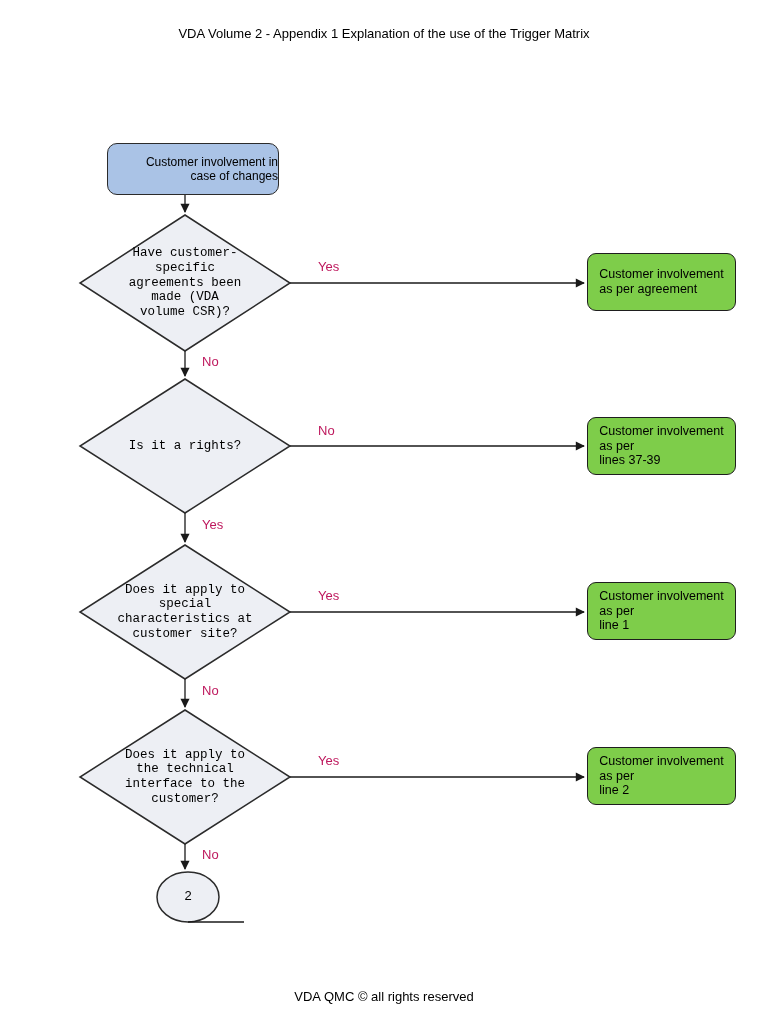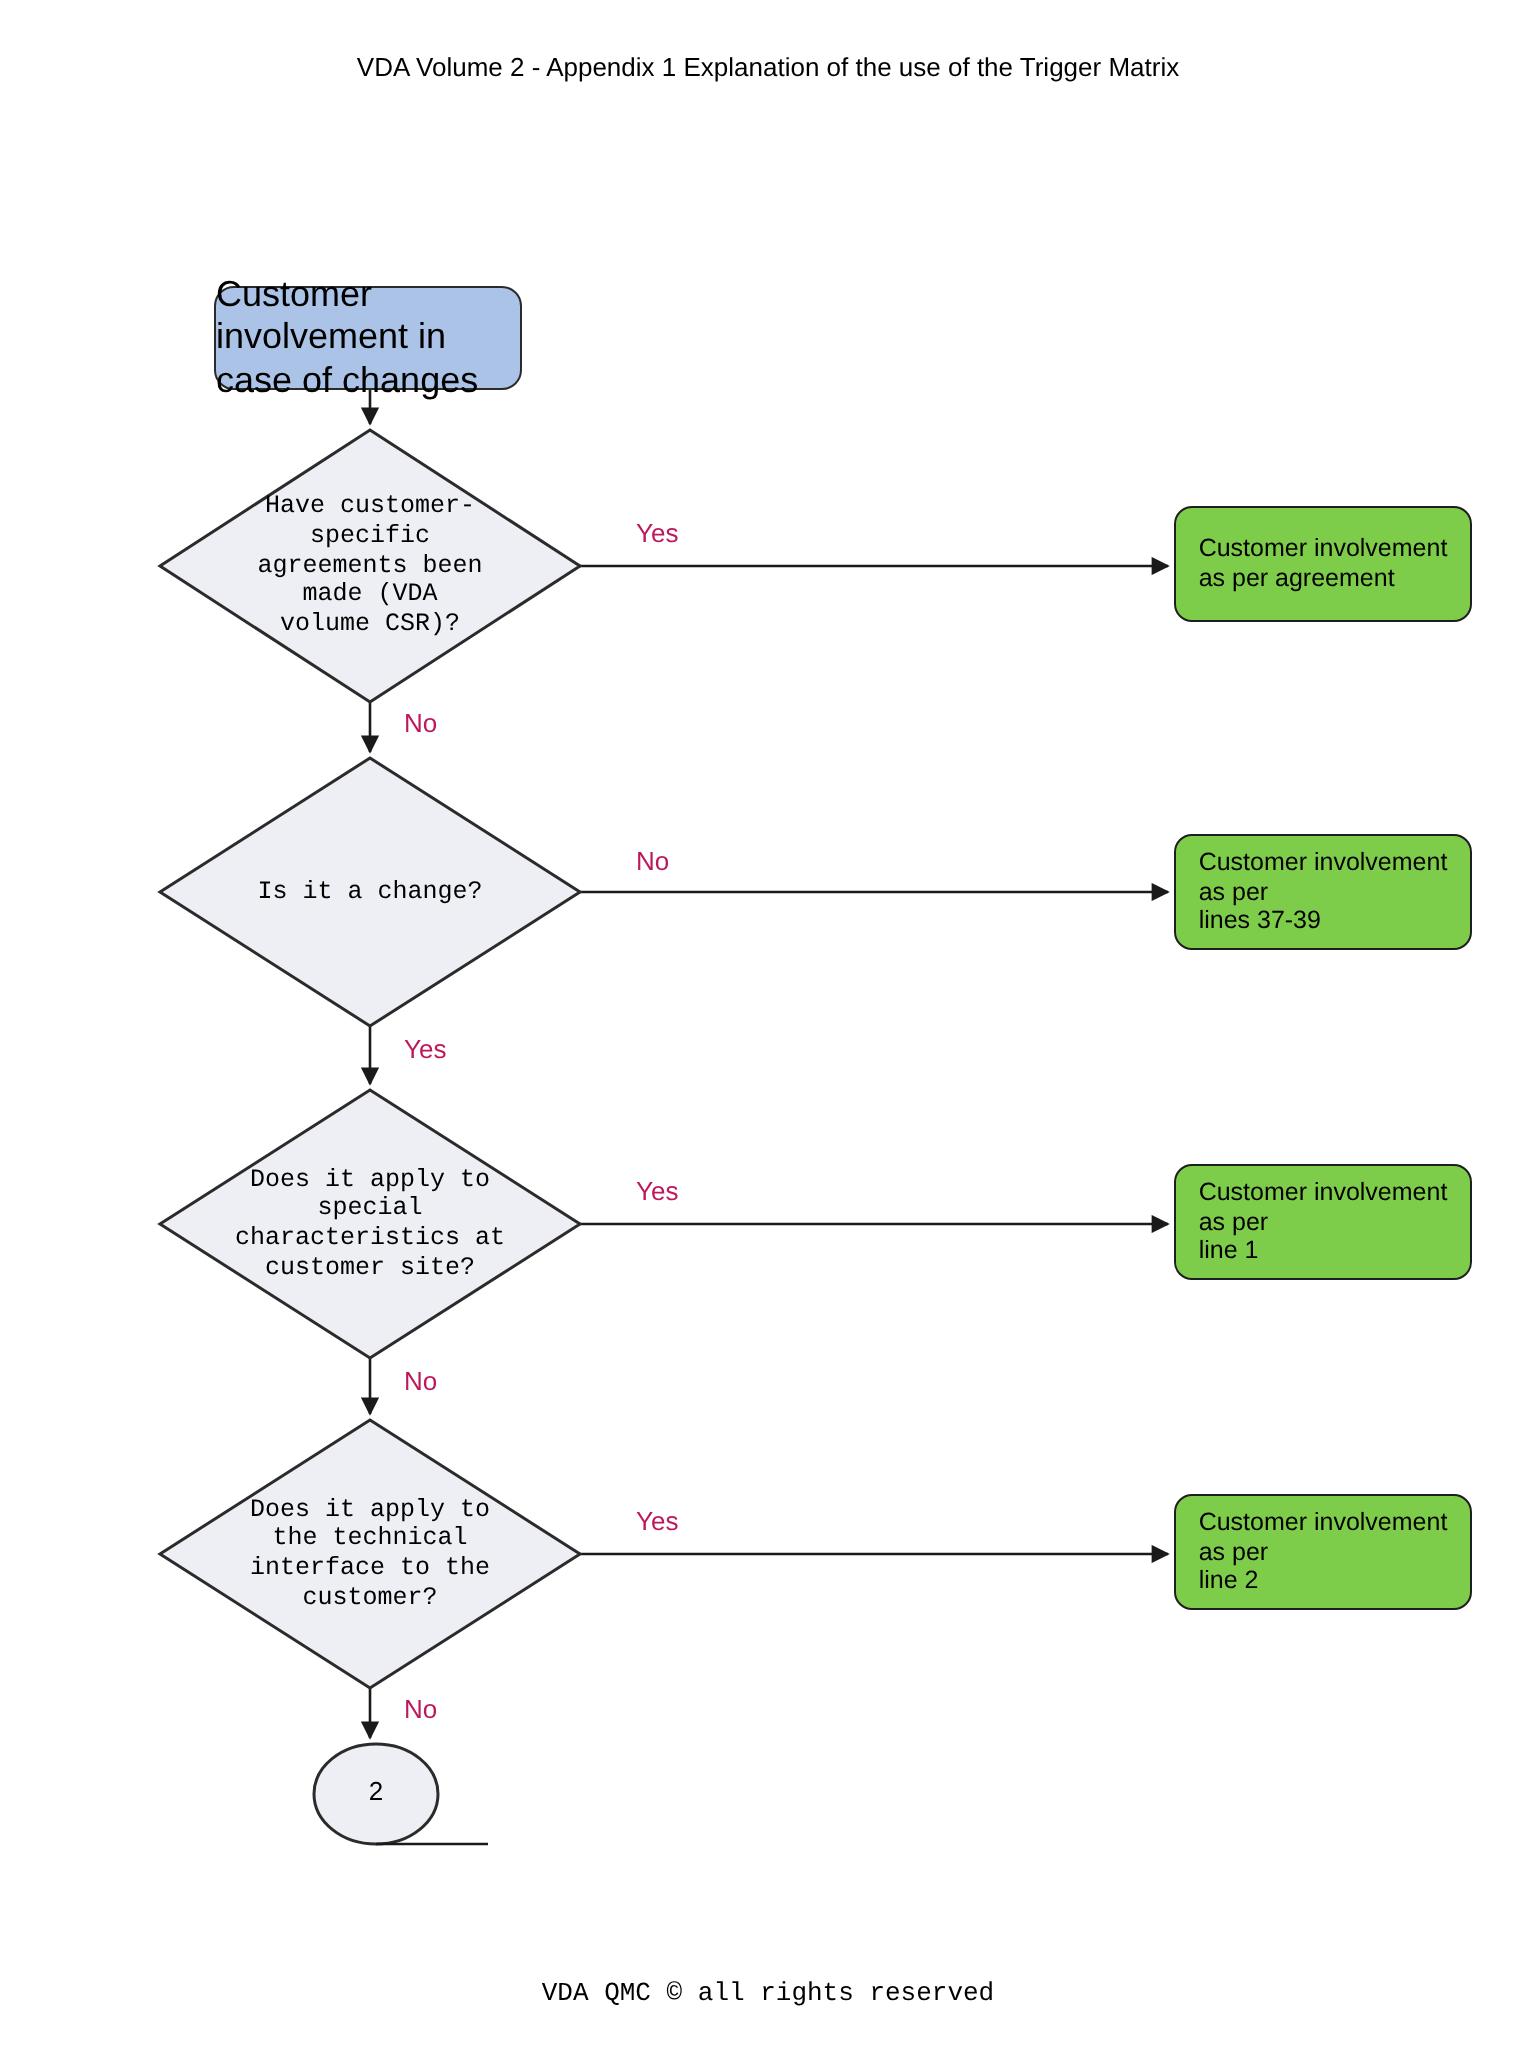--- a/index.html
+++ b/index.html
@@ -25,21 +25,20 @@
     font-size: 13px;
     color: #000000;
   }
   .doc-footer {
     position: absolute;
     top: 989px; left: 0;
     width: 768px;
     text-align: center;
     font-size: 13px;
     color: #000000;
-    font-family: Liberation Mono, monospace;
   }
   .node-text {
     position: absolute;
     display: flex;
     align-items: center;
     justify-content: center;
     text-align: center;
     font-size: 12.5px;
     line-height: 1.18;
     white-space: pre-line;
@@ -48,24 +47,25 @@
   .start-box {
     position: absolute;
     left: 107px; top: 143px;
     width: 152px; height: 50px;
     background: #aac3e6;
     border: 1.6px solid #2b2b2b;
     border-radius: 10px;
     display: flex;
     align-items: center;
     justify-content: center;
-    text-align: left;
-    font-size: 18px;
+    text-align: right;
+    font-size: 12px;
     line-height: 1.18;
     color: #000000;
+    padding-left: 18px;
   }
   .decision-text { left: 110px; width: 150px; height: 80px; font-family: Liberation Mono, monospace; }
   .decision-text.d1 { top: 243px; }
   .decision-text.d2 { top: 406px; }
   .decision-text.d3 { top: 572px; }
   .decision-text.d4 { top: 737px; }
   .result-box {
     position: absolute;
     left: 587px;
     width: 147px; height: 56px;
@@ -144,21 +144,21 @@
   <div class="doc-title">VDA Volume 2 - Appendix 1 Explanation of the use of the Trigger Matrix</div>
 
   <div class="start-box">Customer involvement in
 case of changes</div>
 
   <div class="node-text decision-text d1">Have customer-
 specific
 agreements been
 made (VDA
 volume CSR)?</div>
-  <div class="node-text decision-text d2">Is it a change?</div>
+  <div class="node-text decision-text d2">Is it a rights?</div>
   <div class="node-text decision-text d3">Does it apply to
 special
 characteristics at
 customer site?</div>
   <div class="node-text decision-text d4">Does it apply to
 the technical
 interface to the
 customer?</div>
 
   <div class="result-box r1">Customer involvement

